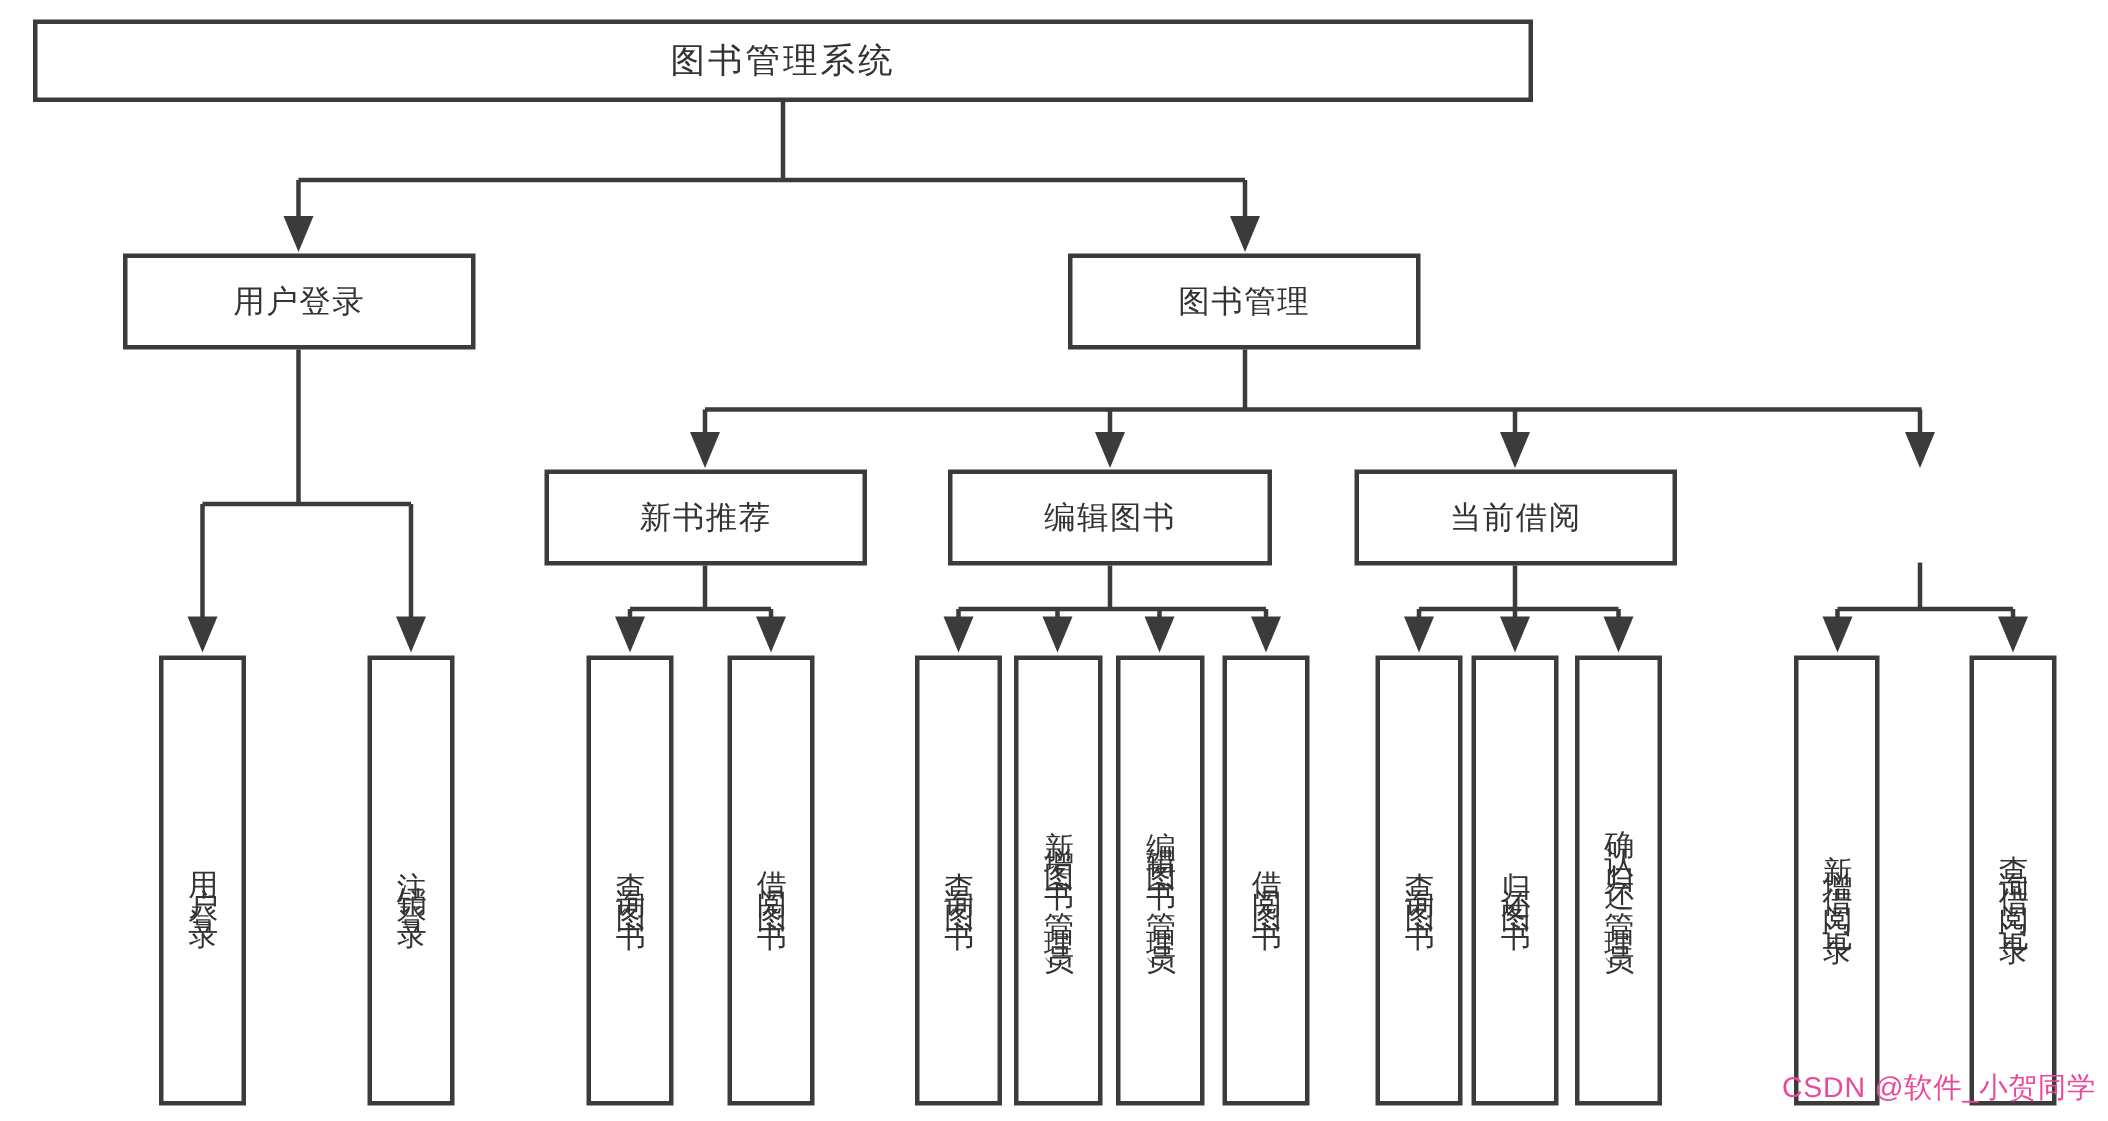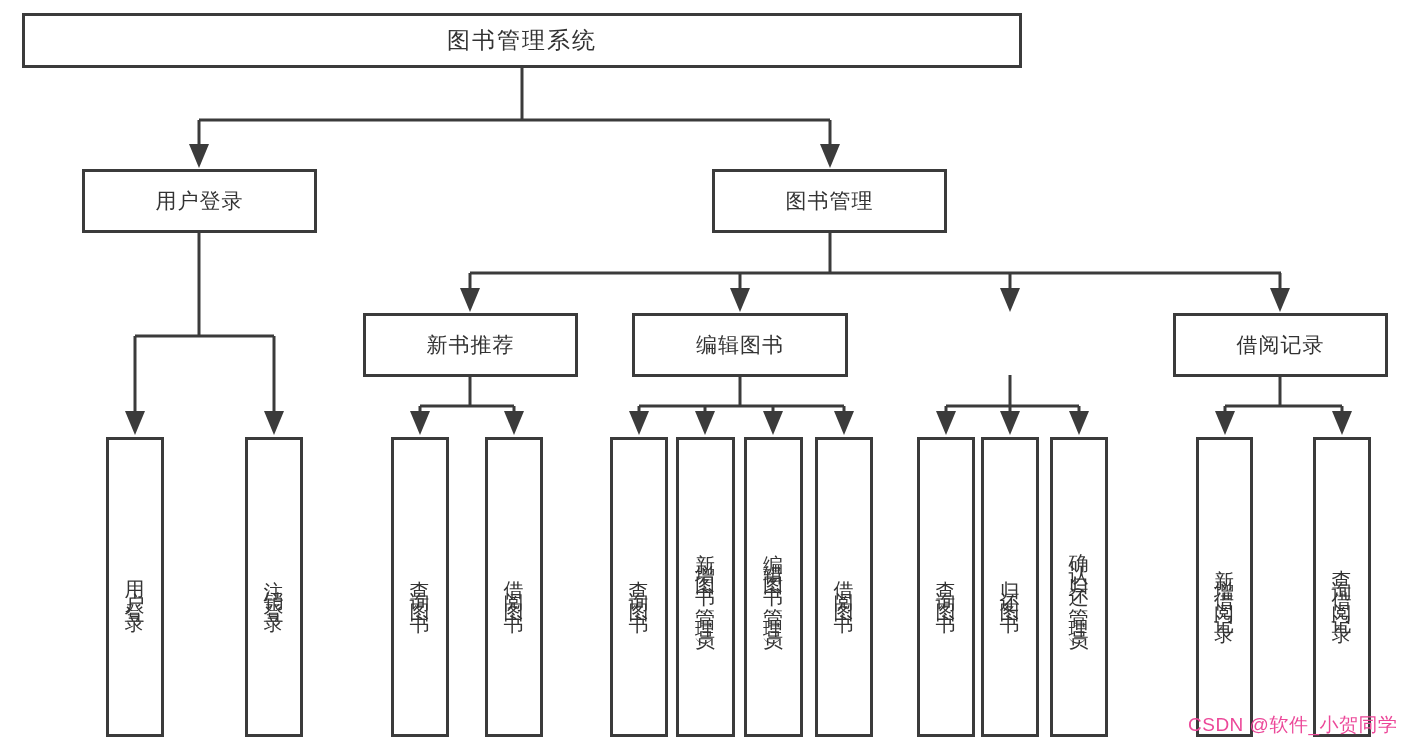--- a/index.html
+++ b/index.html
@@ -131,22 +131,22 @@
   <div class="box lvl" style="left:363px;top:313px;width:215px;height:64px">
     <span>新书推荐</span>
   </div>
 
   <div class="box lvl" style="left:712px;top:169px;width:235px;height:64px">
     <span>图书管理</span>
   </div>
   <div class="box lvl" style="left:632px;top:313px;width:216px;height:64px">
     <span>编辑图书</span>
   </div>
-  <div class="box lvl" style="left:1173px;top:313px;width:215px;height:64px">
-    <span>借阅记录</span>
+  <div class="box lvl" style="left:903px;top:313px;width:215px;height:64px">
+    <span>当前借阅</span>
   </div>
 
   <div class="box leaf" style="left:106px;top:437px;width:58px;height:300px">
     <span class="vtext">用户登录</span>
   </div>
   <div class="box leaf" style="left:245px;top:437px;width:58px;height:300px">
     <span class="vtext">注销登录</span>
   </div>
 
   <div class="box leaf" style="left:391px;top:437px;width:58px;height:300px">

